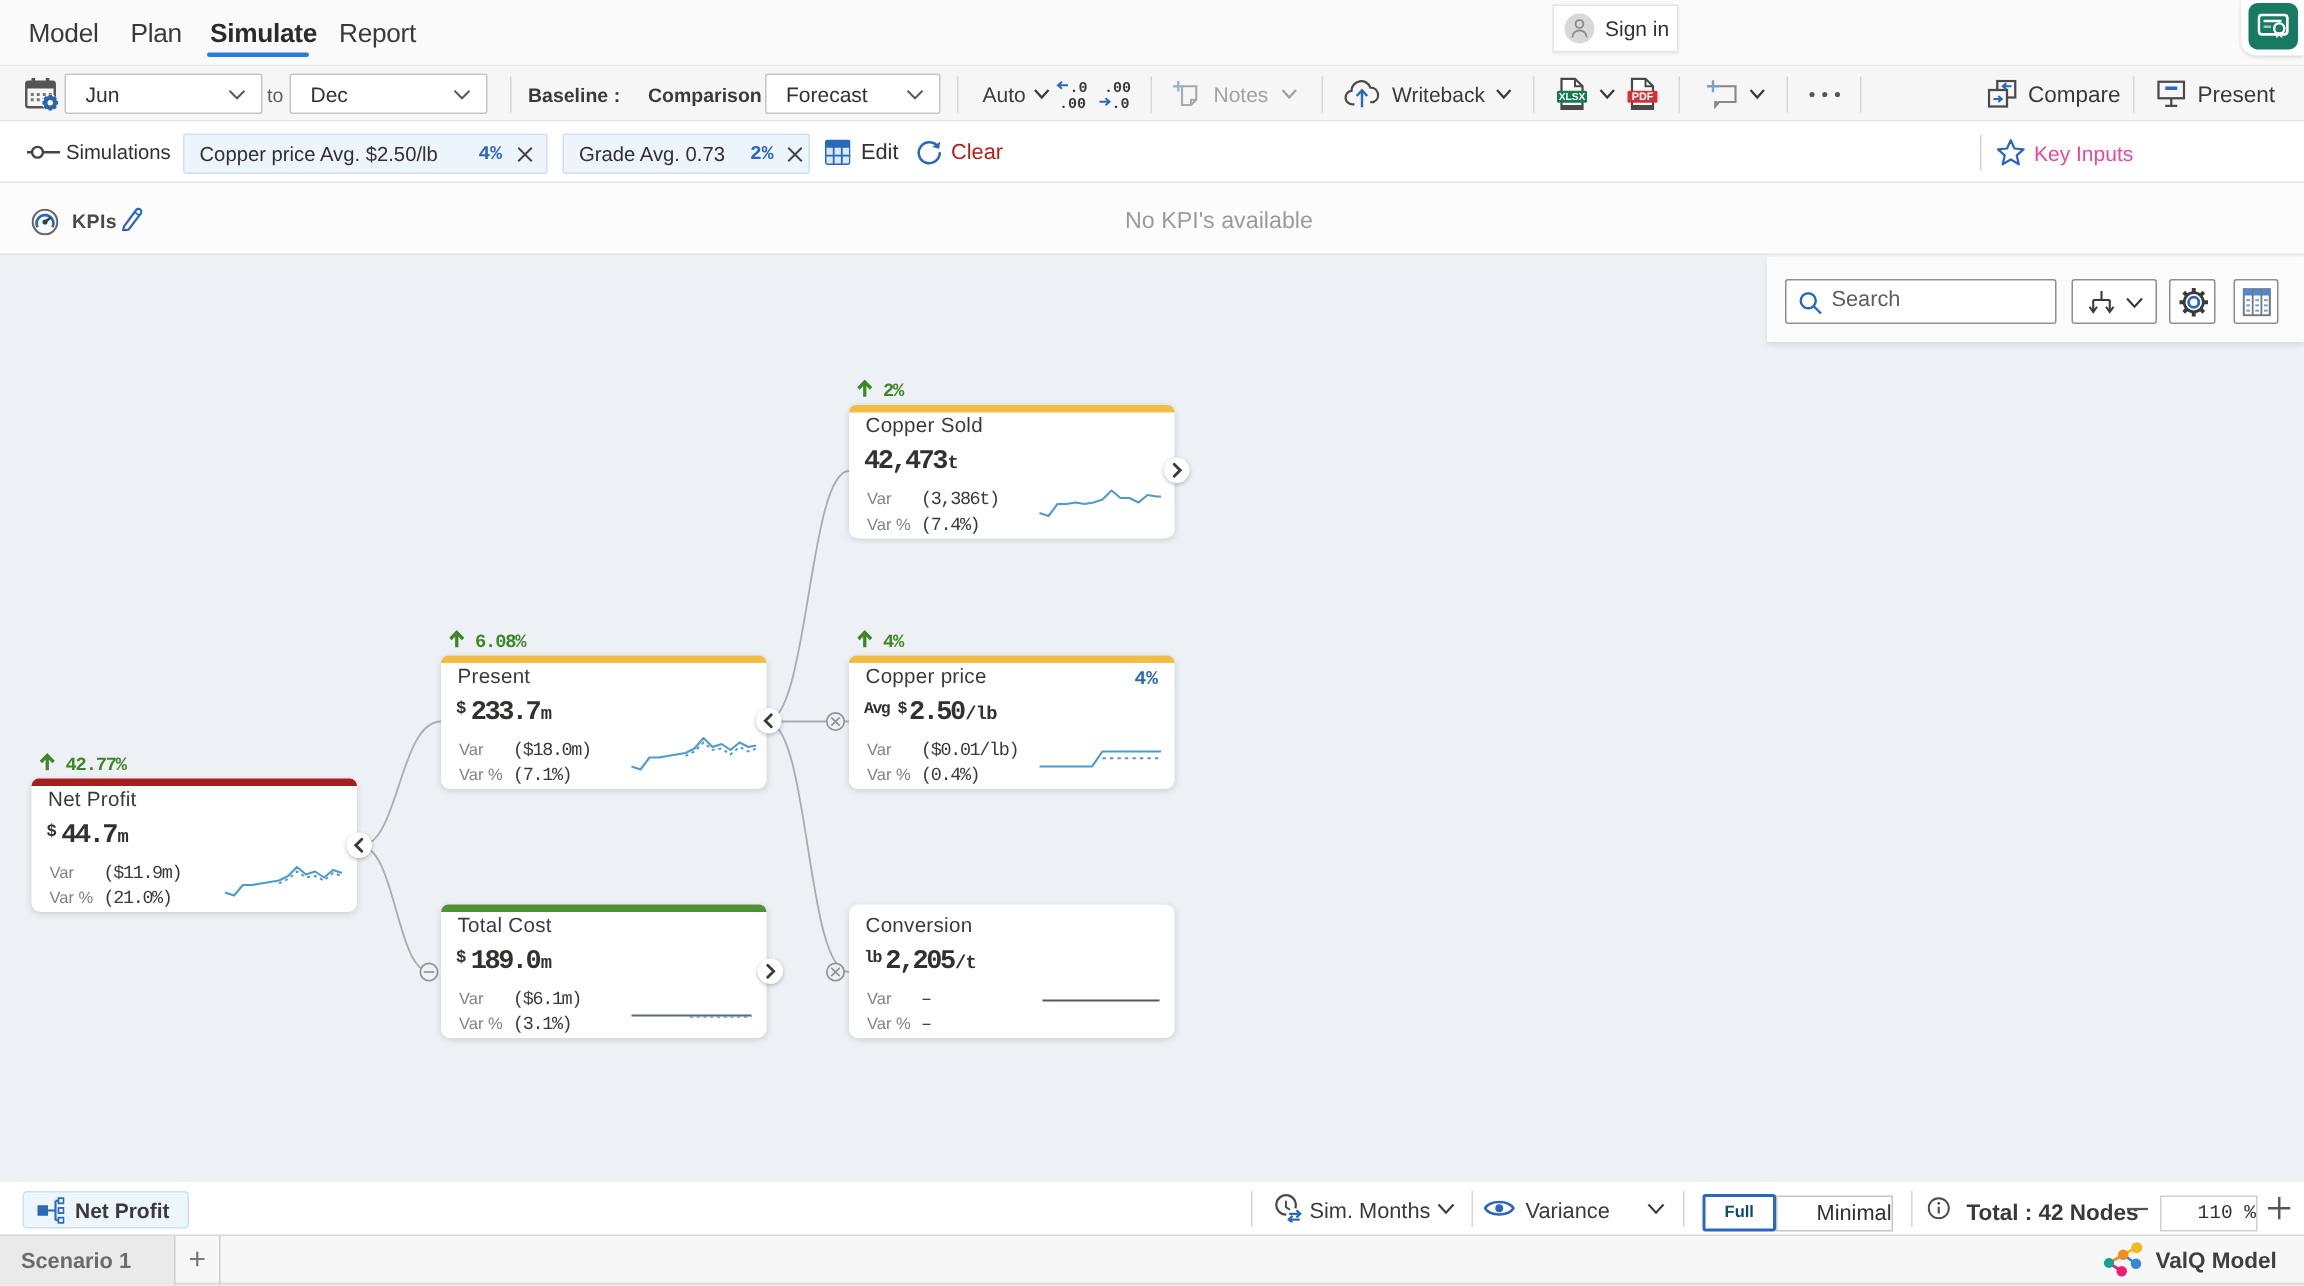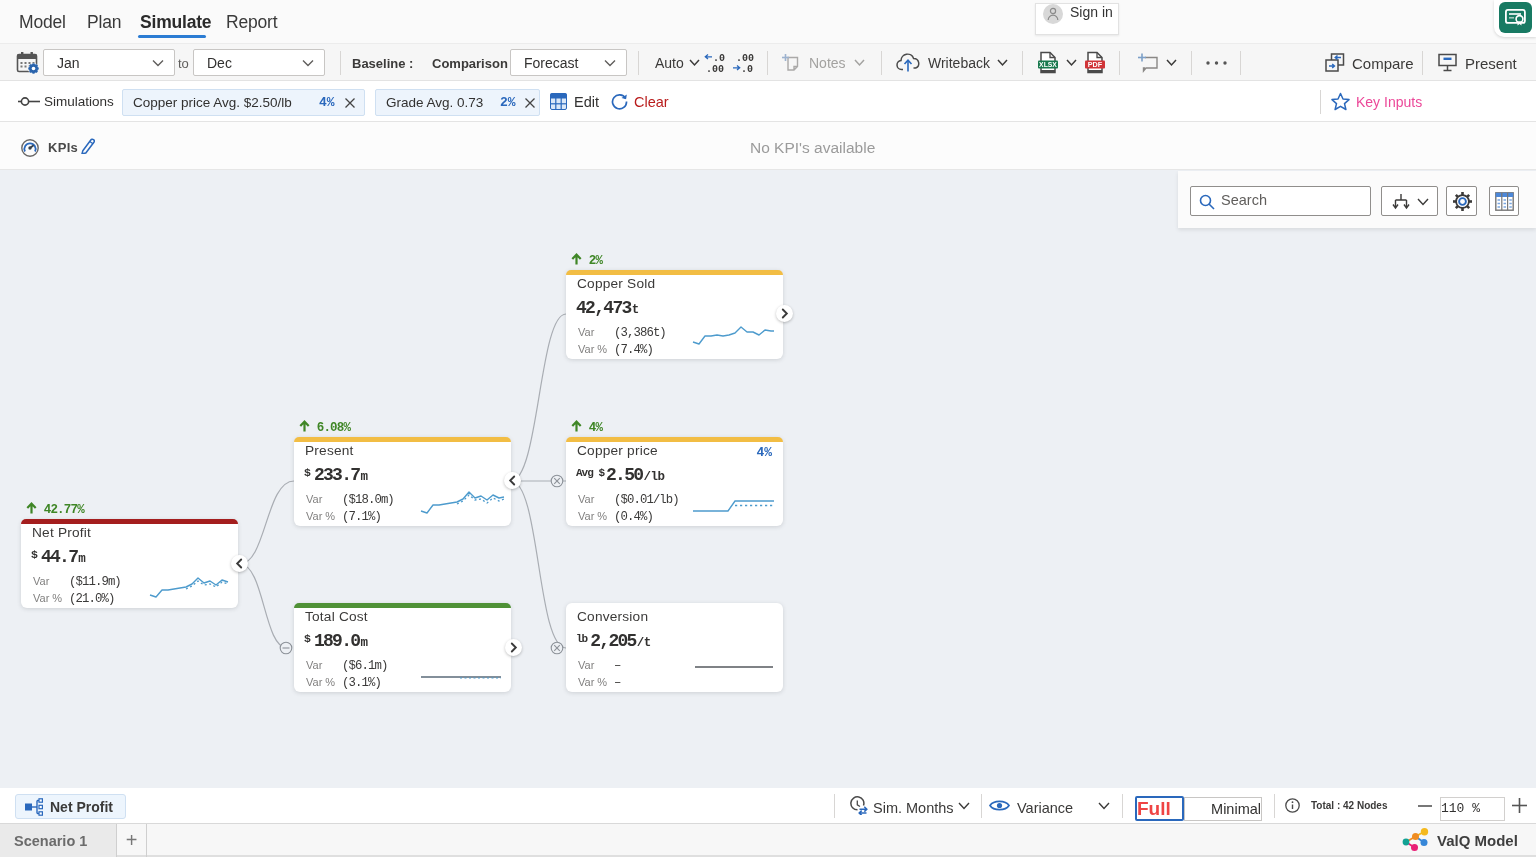--- a/index.html
+++ b/index.html
@@ -4,21 +4,21 @@
 <style>
 *{margin:0;padding:0;box-sizing:border-box}
 html,body{width:1536px;height:857px;overflow:hidden;background:#fff;
   font-family:"Liberation Sans",sans-serif;-webkit-font-smoothing:antialiased}
 .abs{position:absolute}
 #app{position:relative;width:1536px;height:857px}
 
 #nav{position:absolute;left:0;top:0;width:1536px;height:43px;background:#fafafa}
 #nav .tab{position:absolute;top:12px;font-size:17.5px;color:#3a3a3a;letter-spacing:-.2px}
 #nav .under{position:absolute;left:138px;top:35px;width:68px;height:3px;background:#2b7cd3;border-radius:2px}
-#signin{position:absolute;left:1035px;top:3px;width:84px;height:32px;background:#fff;border:1px solid #e2e2e2;box-shadow:0 1px 2px rgba(0,0,0,.08);display:flex;}
+#signin{position:absolute;left:1035px;top:3px;width:84px;height:32px;background:#fff;border:1px solid #e2e2e2;box-shadow:0 1px 2px rgba(0,0,0,.08);display:flex;align-items:center}
 #signin .av{width:20px;height:20px;border-radius:50%;background:#d8d8d8;margin-left:7px;position:relative}
 #signin .txt{font-size:14px;color:#333;margin-left:7px}
 #badge{position:absolute;left:1494px;top:0px;width:42px;height:37px;background:#fff;border-radius:0 0 0 10px;box-shadow:0 1px 3px rgba(0,0,0,.15)}
 #badge .g{position:absolute;left:5px;top:2px;width:33px;height:31px;background:#187a63;border-radius:6px}
 
 #toolbar{position:absolute;left:0;top:43px;width:1536px;height:38px;background:#f6f6f6;border-top:1px solid #ececec;border-bottom:1px solid #e3e3e3;font-size:14px;color:#3b3a39}
 .vdiv{position:absolute;top:7px;height:24px;width:1px;background:#d8d6d4}
 .dd{position:absolute;top:5px;height:27px;background:#fff;border:1px solid #c8c6c4;border-radius:2px;font-size:14px;color:#323130;display:flex;align-items:center}
 .dd .lbl{margin-left:13px}
 .tbtxt{position:absolute;top:11px;font-size:14px;color:#3b3a39}
@@ -46,23 +46,23 @@
 .vrow .vlab{display:inline-block;width:36px;color:#828180;font-family:"Liberation Sans",sans-serif;font-size:11px;letter-spacing:0}
 .nodelab{position:absolute;font-family:"Liberation Mono",monospace;font-weight:bold;font-size:12.5px;color:#3f8626;white-space:nowrap;letter-spacing:-.8px}
 .knob{position:absolute;width:17px;height:17px;border-radius:50%;background:#fff;box-shadow:0 1px 3px rgba(0,0,0,.25)}.knob svg{display:block}
 .spark{position:absolute}
 
 #statusbar{position:absolute;left:0;top:788px;width:1536px;height:35px;background:#fff;font-size:14px;color:#3b3a39}
 #statusbar .vdiv{top:6px}
 #crumb{position:absolute;left:15px;top:6px;width:111px;height:25px;background:#edf5fd;border:1px solid #cfe0f2;border-radius:3px;display:flex;align-items:center}
 #crumb .txt{font-weight:bold;font-size:14px;color:#3b3a39;margin-left:7px}
 .sbtxt{position:absolute;top:12px;font-size:14.5px;color:#3b3a39;white-space:nowrap}
-#fullbtn{position:absolute;left:1135px;top:8px;width:49px;height:25px;border:2px solid #2a68bc;border-radius:2px;color:#ef4444;font-weight:bold;font-size:19px;line-height:21px;background:#fff;z-index:2}
+#fullbtn{position:absolute;left:1135px;top:8px;width:49px;height:25px;border:2px solid #2a68bc;border-radius:2px;color:#0c4a6e;font-weight:bold;font-size:11px;text-align:center;line-height:21px;background:#fff;z-index:2}
 #minbtn{position:absolute;left:1184px;top:9px;width:78px;height:24px;border:1px solid #c8c6c4;color:#323130;font-size:14.5px;text-align:right;line-height:22px;background:#fff}
-#zoombox{position:absolute;left:1440px;top:9px;width:65px;height:24px;border:1px solid #d2d0ce;background:#fff;text-align:left;line-height:22px;font-family:"Liberation Mono",monospace;font-size:13px;color:#323130}
+#zoombox{position:absolute;left:1440px;top:9px;width:65px;height:24px;border:1px solid #d2d0ce;background:#fff;text-align:right;line-height:22px;font-family:"Liberation Mono",monospace;font-size:13px;color:#323130}
 
 #scenariobar{position:absolute;left:0;top:823px;width:1536px;height:34px;background:#f7f7f7;border-top:1px solid #d9d9d9;border-bottom:2px solid #dfdfdf;box-sizing:border-box}
 #scen1{position:absolute;left:0;top:0;width:117px;height:34px;background:#eaeaea;border-right:1px solid #cfcfcf;line-height:34px;font-size:14.5px;font-weight:bold;color:#6b6b6b;padding-left:14px}
 #plus{position:absolute;left:117px;top:0;width:30px;height:34px;border-right:1px solid #cfcfcf;color:#777;font-size:20px;text-align:center;line-height:32px;font-weight:400}
 #valq{position:absolute;left:1437px;top:0;line-height:34px;font-size:15px;font-weight:bold;color:#3f3f3f}
 </style>
 </head>
 <body>
 <div id="app">
   <div id="nav">
@@ -114,21 +114,21 @@
         <g stroke="#2a64ad" stroke-width="2.2">
           <line x1="0" y1="-5.2" x2="0" y2="5.2"></line>
             <line x1="-5.2" y1="0" x2="5.2" y2="0"></line>
           <line x1="-3.7" y1="-3.7" x2="3.7" y2="3.7"></line>
             <line x1="-3.7" y1="3.7" x2="3.7" y2="-3.7"></line>
         </g>
         <circle r="1.8" fill="#fff"></circle>
       </g>
     </svg>
     <div class="dd" style="left:43px;width:132px">
-        <span class="lbl">Jan</span>
+        <span class="lbl">Jun</span>
       <svg class="abs" style="right:10px;top:9px" width="12" height="8" viewBox="0 0 12 8">
           <path d="M1 1.5 L6 6.5 L11 1.5" fill="none" stroke="#605e5c" stroke-width="1.4"></path>
         </svg>
     </div>
     <div class="tbtxt" style="left:178px;top:12px;color:#605e5c;font-size:13px">to</div>
     <div class="dd" style="left:193px;width:132px">
         <span class="lbl">Dec</span>
       <svg class="abs" style="right:10px;top:9px" width="12" height="8" viewBox="0 0 12 8">
           <path d="M1 1.5 L6 6.5 L11 1.5" fill="none" stroke="#605e5c" stroke-width="1.4"></path>
         </svg>
@@ -514,21 +514,21 @@
       </svg>
     <div class="vdiv" style="left:1122px"></div>
     <div id="fullbtn">Full</div>
     <div id="minbtn">Minimal</div>
     <div class="vdiv" style="left:1274px"></div>
     <svg class="abs" style="left:1285px;top:10px" width="15" height="15" viewBox="0 0 15 15">
       <circle cx="7.5" cy="7.5" r="6.7" fill="none" stroke="#4a4a4a" stroke-width="1.3"></circle>
       <line x1="7.5" y1="6.5" x2="7.5" y2="11" stroke="#4a4a4a" stroke-width="1.4"></line>
       <circle cx="7.5" cy="4.2" r="0.9" fill="#4a4a4a"></circle>
     </svg>
-    <div class="sbtxt" style="left:1311px;font-weight:bold;font-size:10px">Total : 42 Nodes</div>
+    <div class="sbtxt" style="left:1311px;font-weight:bold;font-size:15px">Total : 42 Nodes</div>
     <svg class="abs" style="left:1418px;top:17px" width="14" height="2" viewBox="0 0 14 2">
         <line x1="0" y1="1" x2="14" y2="1" stroke="#555" stroke-width="1.6"></line>
       </svg>
     <div id="zoombox">110 %</div>
     <svg class="abs" style="left:1512px;top:10px" width="15" height="15" viewBox="0 0 15 15">
         <g stroke="#555" stroke-width="1.6">
           <line x1="7.5" y1="0" x2="7.5" y2="15"></line>
           <line x1="0" y1="7.5" x2="15" y2="7.5"></line>
         </g>
       </svg>

